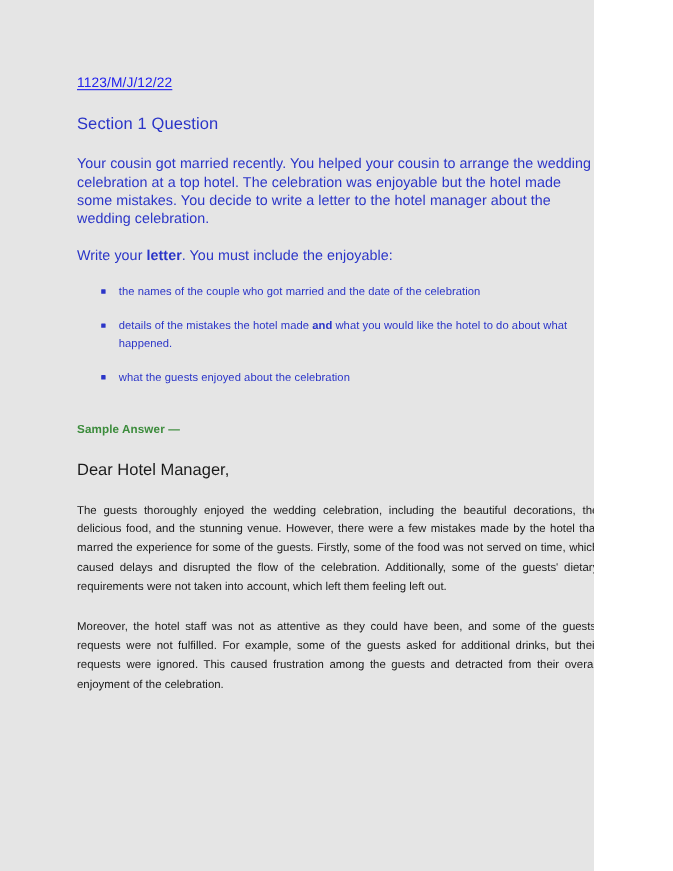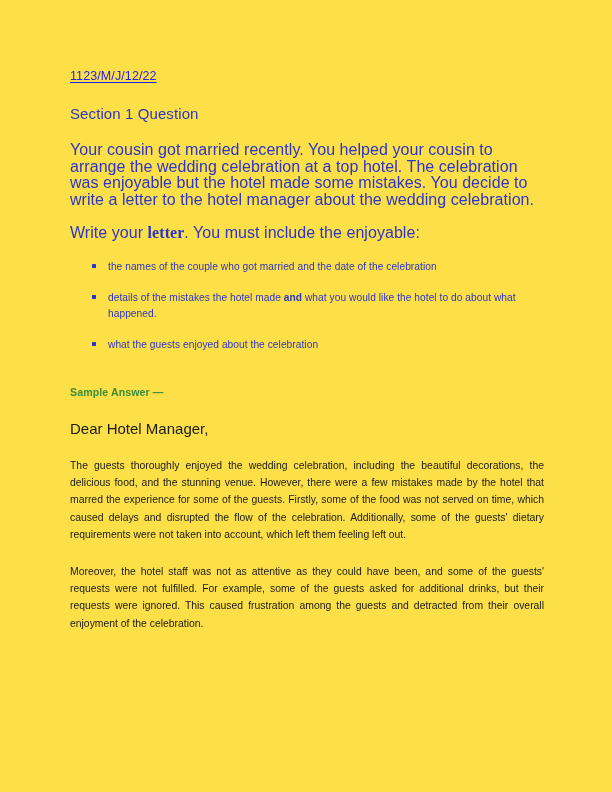--- a/index.html
+++ b/index.html
@@ -8,26 +8,26 @@
     background: #ffffff;
   }
   body {
     width: 612px;
     height: 792px;
     font-family: "Liberation Sans", sans-serif;
     -webkit-font-smoothing: antialiased;
   }
   .page {
     position: relative;
-    width: 612px;
+    width: 540px;
     height: 792px;
     box-sizing: border-box;
     padding: 0;
     overflow: hidden;
-    background: #fde047;
+    background: #e5e5e5;
   }
   .content {
     position: absolute;
     left: 70px;
     top: 66px;
     width: 474px;
   }
 
   
   .doc-code {
@@ -44,26 +44,26 @@
 
   .section-label {
     color: #2b35c8;
     font-size: 15px;
     font-weight: 400;
     margin: 0 0 20px 0;
     letter-spacing: 0.1px;
   }
   .q-para {
     color: #2b35c8;
-    font-size: 16px;
+    font-size: 13px;
     line-height: 16.5px;
     margin: 0 0 17px 0;
     letter-spacing: 0.05px;
   }
-  .q-para b { font-weight: 700; font-family: Liberation Serif, serif; }
+  .q-para b { font-weight: 700; }
 
   ul.q-list {
     list-style: none;
     margin: 0 0 15px 0;
     padding: 0;
   }
   ul.q-list li {
     position: relative;
     color: #2b35c8;
     font-size: 10.2px;

